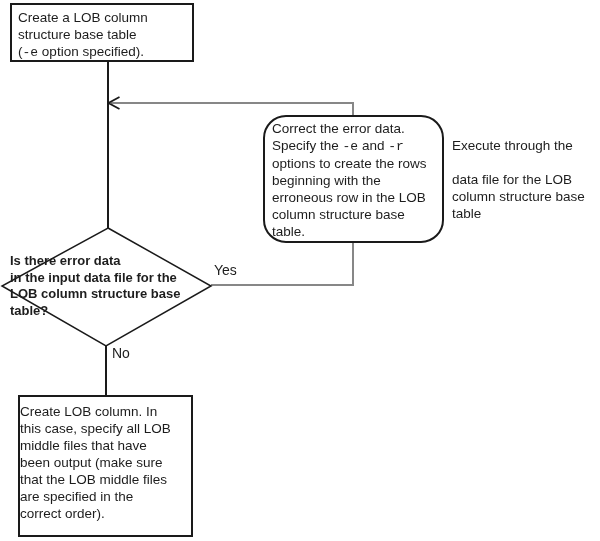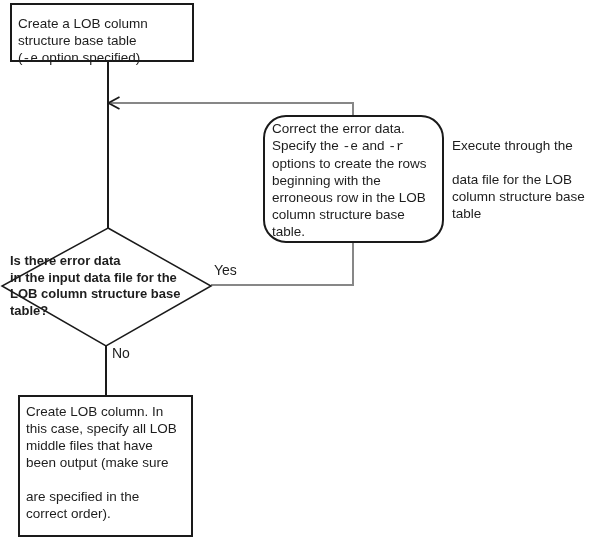--- a/index.html
+++ b/index.html
@@ -32,31 +32,31 @@
     position:absolute;left:452px;top:137px;width:146px;
     font-size:13.5px;line-height:17px;white-space:nowrap;color:var(--text);
   }
   .diamond-svg{position:absolute;left:0;top:224px;}
   .diamond-text{
     position:absolute;left:10px;top:253px;width:198px;text-align:left;
     font-size:13px;line-height:16.5px;white-space:nowrap;color:var(--text);font-weight:bold;
   }
   .arrowhead-svg{position:absolute;left:107px;top:96px;}
 
-  #top-box{left:10px;top:3px;width:184px;height:59px;padding:10px 6px;}
+  #top-box{left:10px;top:3px;width:184px;height:59px;padding:4px 6px;}
   #line-top-to-decision{left:107px;top:61px;width:2px;height:169px;}
   #loopback-h{left:111px;top:102px;width:242px;height:2px;}
   #loopback-v{left:352px;top:102px;width:2px;height:14px;}
   #correction-box{left:263px;top:115px;width:181px;height:128px;padding:3px 7px;border-radius:23px;}
   #yes-v{left:352px;top:242px;width:2px;height:44px;}
   #yes-h{left:211px;top:284px;width:143px;height:2px;}
   #yes-label{left:214px;top:261px;}
   #no-line{left:105px;top:346px;width:2px;height:49px;}
   #no-label{left:112px;top:344px;}
-  #bottom-box{left:18px;top:395px;width:175px;height:142px;padding:6px 6px;}
+  #bottom-box{left:18px;top:395px;width:175px;height:142px;padding:6px 0;}
 </style>
 </head>
 <body>
 
 <div class="canvas">
 
   <div id="line-top-to-decision" class="vline black-line"></div>
 
   <div id="loopback-h" class="hline gray-line"></div>
   <div id="loopback-v" class="vline gray-line"></div>
@@ -80,16 +80,16 @@
   <div id="yes-label" class="branch-label">Yes</div>
   <div id="no-label" class="branch-label">No</div>
 
   <div id="correction-box" class="node">
     <div class="node-text"><span>Correct the error data.</span><br><span>Specify the </span><span class="mono">-e</span><span> and </span><span class="mono">-r</span><br><span>options to create the rows</span><br><span>beginning with the</span><br><span>erroneous row in the LOB</span><br><span>column structure base</span><br><span>table.</span></div>
   </div>
 
   <div class="annotation"><span>Execute through the</span><br><br><span>data file for the LOB</span><br><span>column structure base</span><br><span>table</span></div>
 
   <div id="bottom-box" class="node">
-    <div class="node-text"><span>Create LOB column. In</span><br><span>this case, specify all LOB</span><br><span>middle files that have</span><br><span>been output (make sure</span><br><br><span>are specified in the</span><br><span>correct order).</span></div>
+    <div class="node-text"><span>Create LOB column. In</span><br><span>this case, specify all LOB</span><br><span>middle files that have</span><br><span>been output (make sure</span><br><span>that the LOB middle files</span><br><span>are specified in the</span><br><span>correct order).</span></div>
   </div>
 
 </div>
 
 </body></html>

